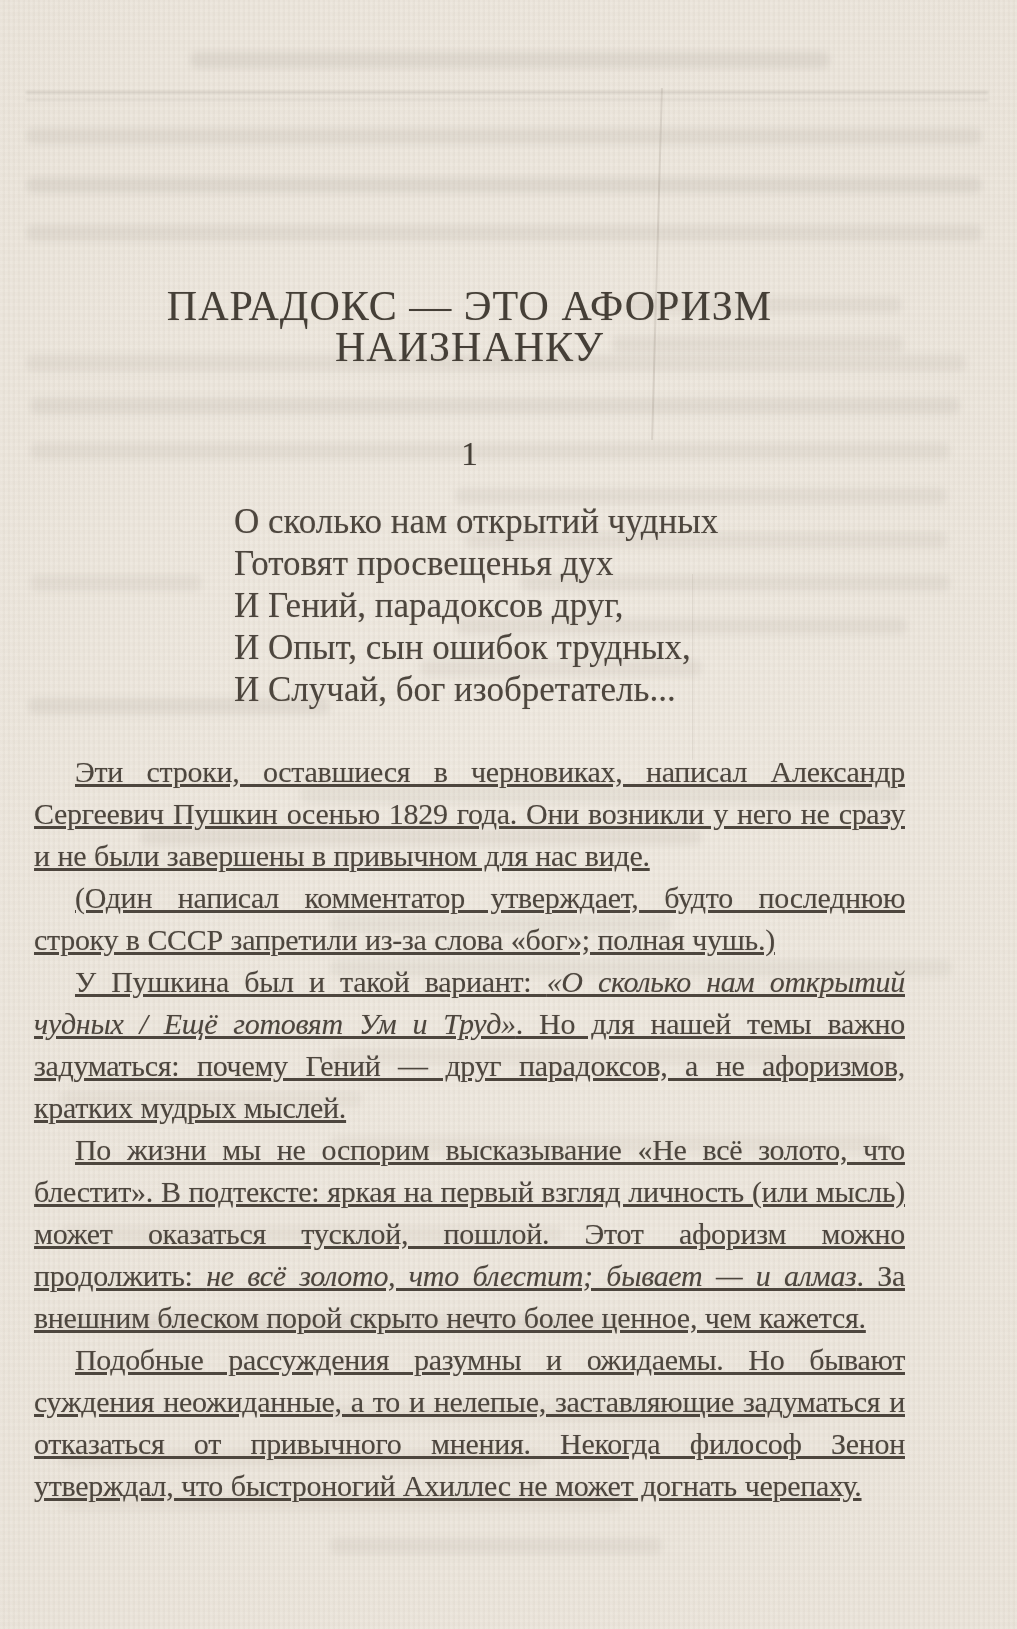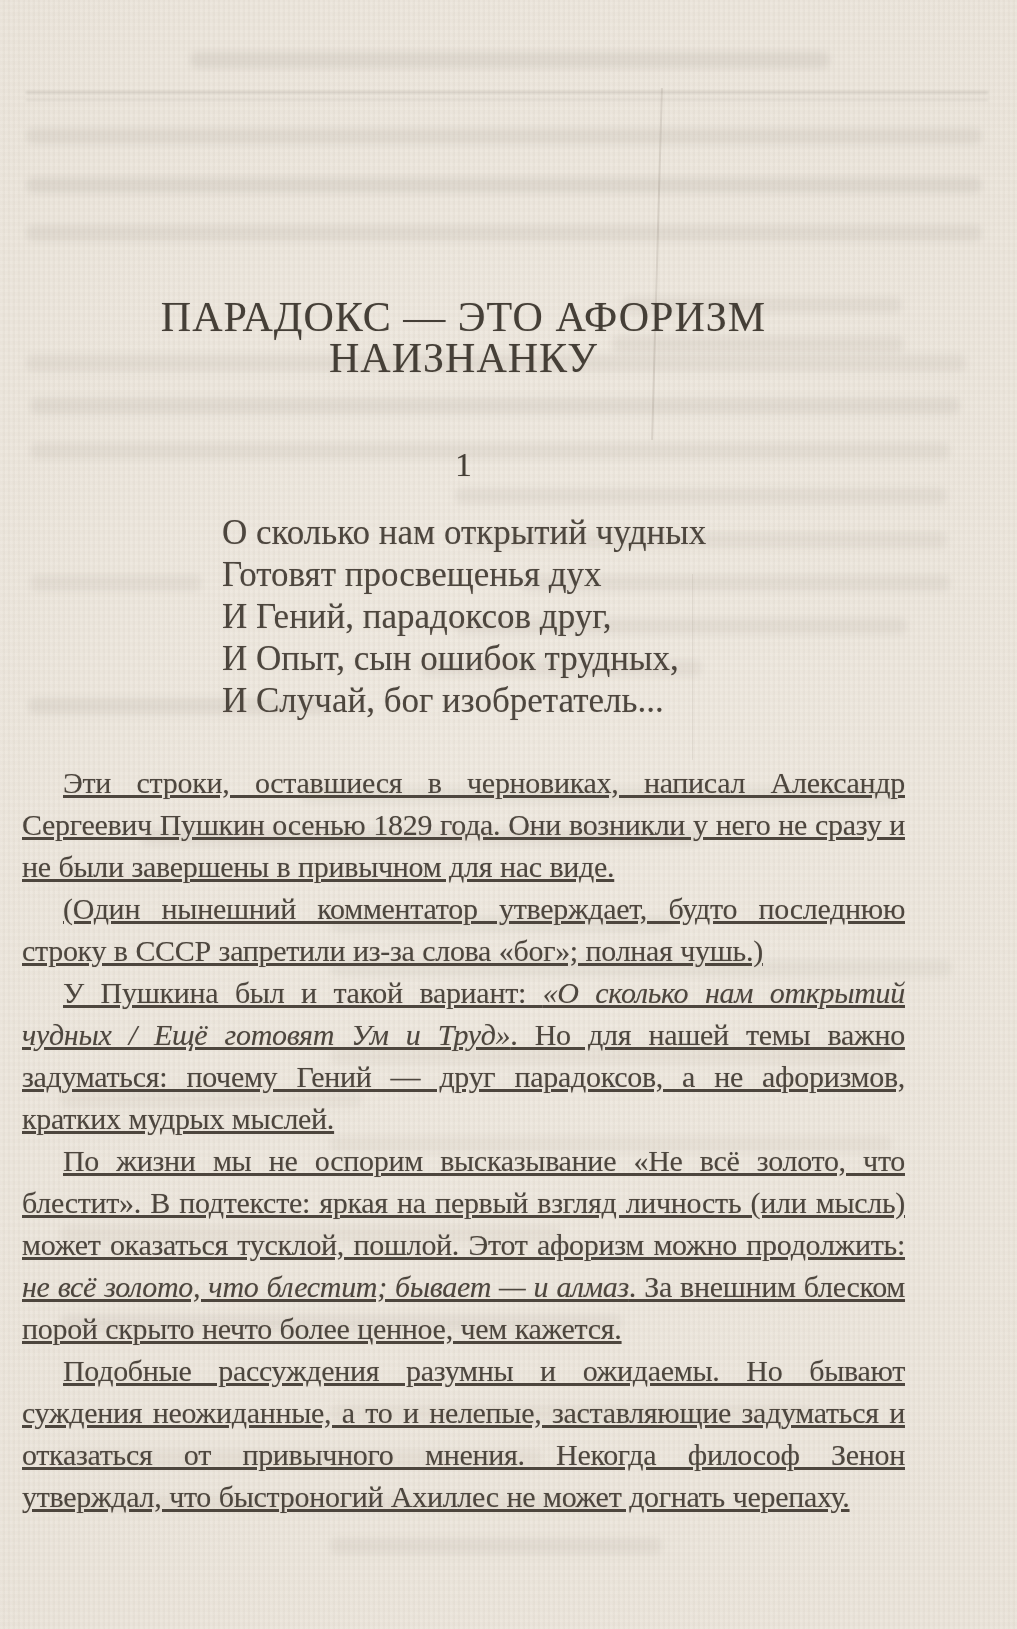--- a/index.html
+++ b/index.html
@@ -38,23 +38,24 @@
     filter: blur(3px);
   }
   .bleed-rule { position: absolute; filter: blur(1px); }
   .scratch {
     position: absolute;
     background: rgba(110,100,88,0.16);
     filter: blur(0.5px);
   }
   .content {
     position: relative;
-    padding: 15px 112px 0 22px; 
+    padding: 4px 112px 0 22px; 
     color: var(--ink, #4d463e);
     text-shadow: 0 0 1px rgba(90,80,70,0.35);
+    margin-left: 12px;
   }
   .title {
     margin: 0;
     padding-top: 282px;
     text-align: center;
     font-size: 42px;
     line-height: 41px;
     font-weight: normal;
     letter-spacing: 1px;
     color: var(--title_ink, #453f37);
@@ -139,19 +140,19 @@
     <div class="poem" id="poem">
         <div class="poem-line">О сколько нам открытий чудных</div>
         <div class="poem-line">Готовят просвещенья дух</div>
         <div class="poem-line">И Гений, парадоксов друг,</div>
         <div class="poem-line">И Опыт, сын ошибок трудных,</div>
         <div class="poem-line">И Случай, бог изобретатель...</div>
       </div>
 
     <div class="body-text" id="body-paragraphs">
         <p><span>Эти строки, оставшиеся в черновиках, написал Александр Сергеевич Пушкин осенью 1829 года. Они возникли у него не сразу и не были завершены в привычном для нас виде.</span></p>
-        <p><span>(Один нынешний комментатор утверждает, будто последнюю строку в СССР запретили из-за слова «бог»; полная чушь.)</span></p>
+        <p><span>(Один написал комментатор утверждает, будто последнюю строку в СССР запретили из-за слова «бог»; полная чушь.)</span></p>
         <p><span>У Пушкина был и такой вариант: </span><em>«О сколько нам открытий чудных / Ещё готовят Ум и Труд»</em><span>. Но для нашей темы важно задуматься: почему Гений — друг парадоксов, а не афоризмов, кратких мудрых мыслей.</span></p>
         <p><span>По жизни мы не оспорим высказывание «Не всё золото, что блестит». В подтексте: яркая на первый взгляд личность (или мысль) может оказаться тусклой, пошлой. Этот афоризм можно продолжить: </span><em>не всё золото, что блестит; бывает — и алмаз</em><span>. За внешним блеском порой скрыто нечто более ценное, чем кажется.</span></p>
         <p><span>Подобные рассуждения разумны и ожидаемы. Но бывают суждения неожиданные, а то и нелепые, заставляющие задуматься и отказаться от привычного мнения. Некогда философ Зенон утверждал, что быстроногий Ахиллес не может догнать черепаху.</span></p>
       </div>
   </div>
 </div>
 
 </body></html>

